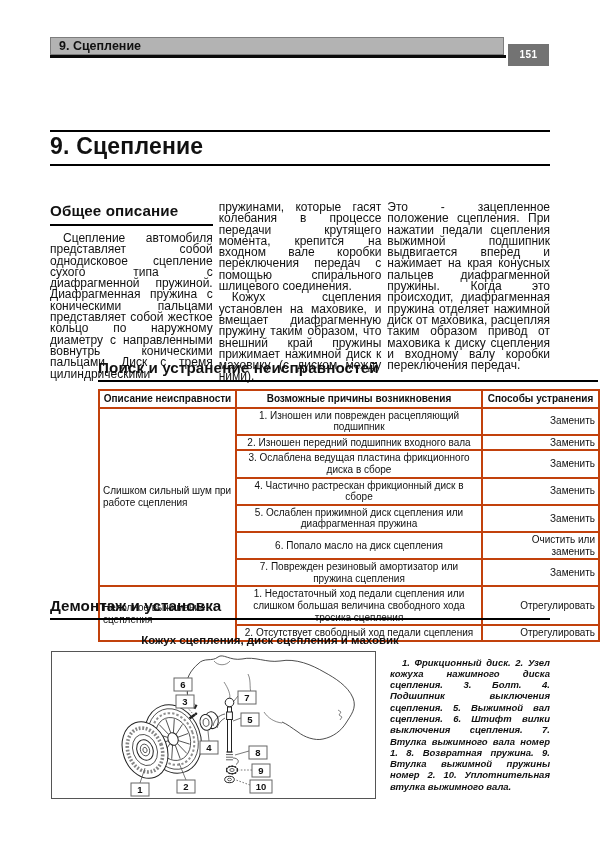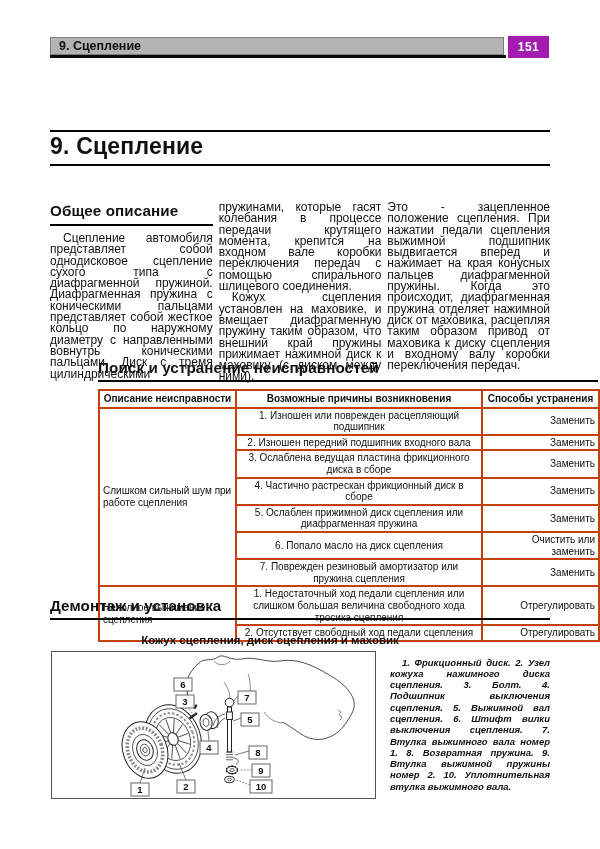--- a/index.html
+++ b/index.html
@@ -10,22 +10,22 @@
     overflow:hidden;
   }
   
   .runbar {
     position:absolute; left:50px; top:37px; width:452px; height:16px;
     background:#b3b3b3; border:1px solid #7d7d7d;
   }
   .runbar-label { font-size:12.5px; font-weight:bold; line-height:16px; padding-left:8px; }
   .runbar-line { position:absolute; left:50px; top:55px; width:456px; height:3px; background:#0a0a0a; }
   .pagebox {
-    position:absolute; left:508px; top:36px; width:41px; height:22px;
-    background:#a21caf; color:#fff; font-weight:bold; font-size:12px;
+    position:absolute; left:508px; top:44px; width:41px; height:22px;
+    background:#737373; color:#fff; font-weight:bold; font-size:10px;
     text-align:center; line-height:22px; letter-spacing:0.5px;
   }
   
   .title-block {
     position:absolute; left:50px; top:130px; width:500px;
     border-top:2px solid #000; border-bottom:2px solid #000;
   }
   .title-block h1 { margin:1px 0 4px; font-size:23px; letter-spacing:0.2px; }
   
   .general { position:absolute; left:50px; top:202px; width:500px; display:flex; gap:6px; }

